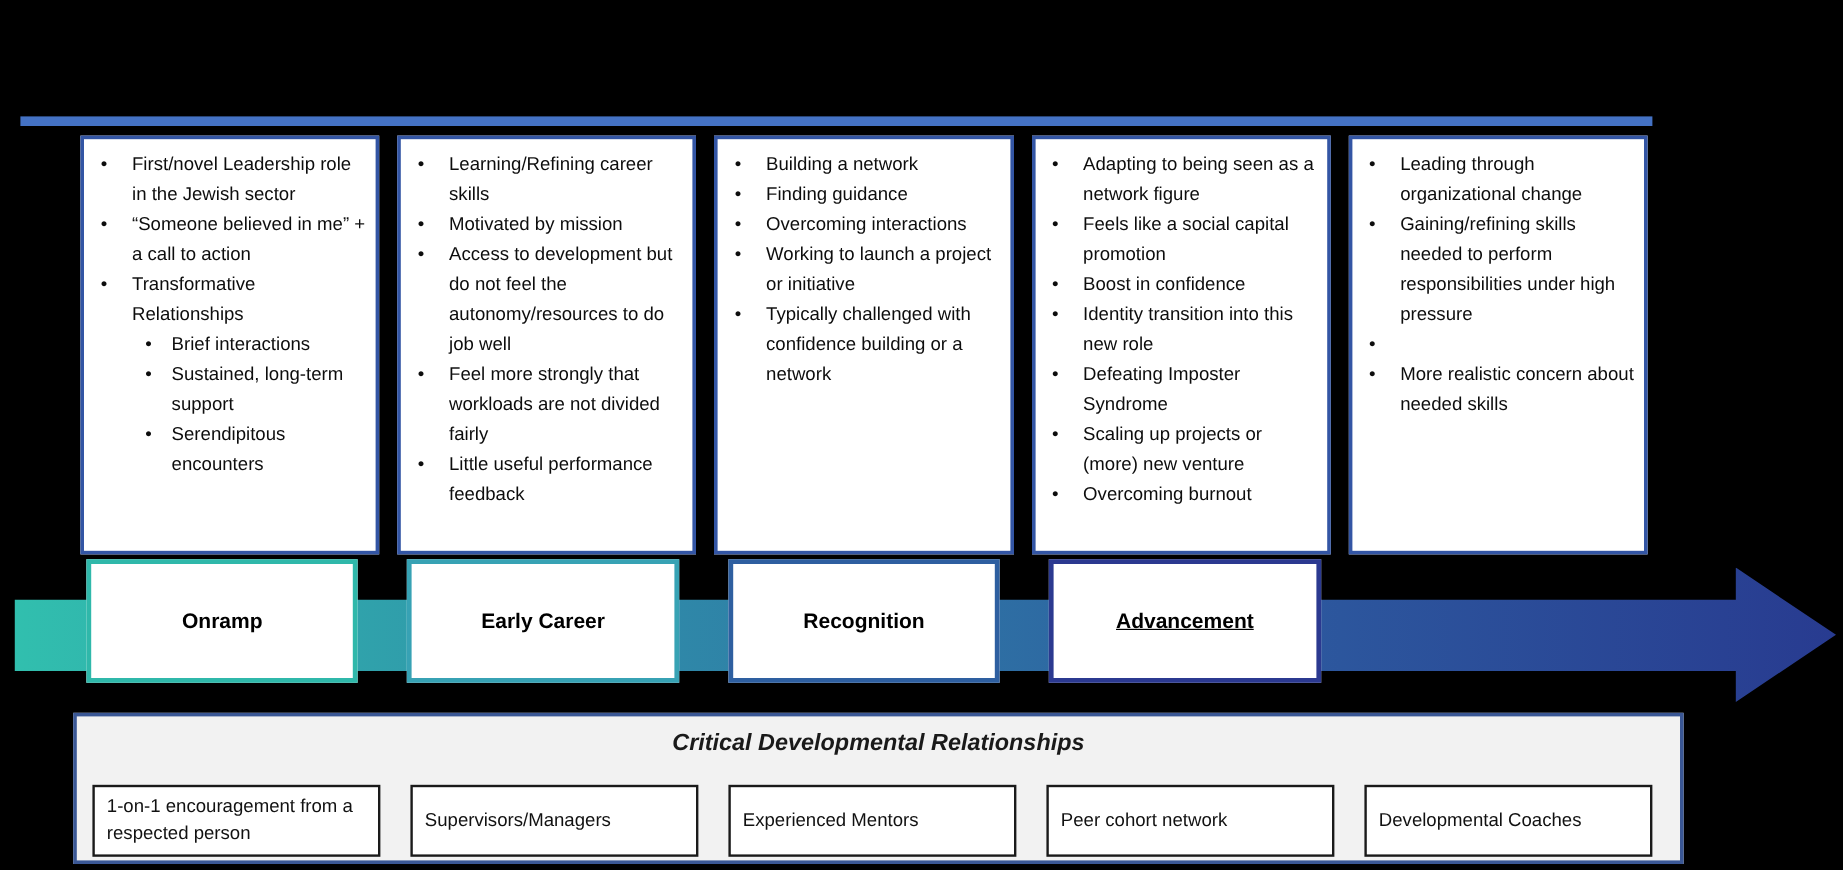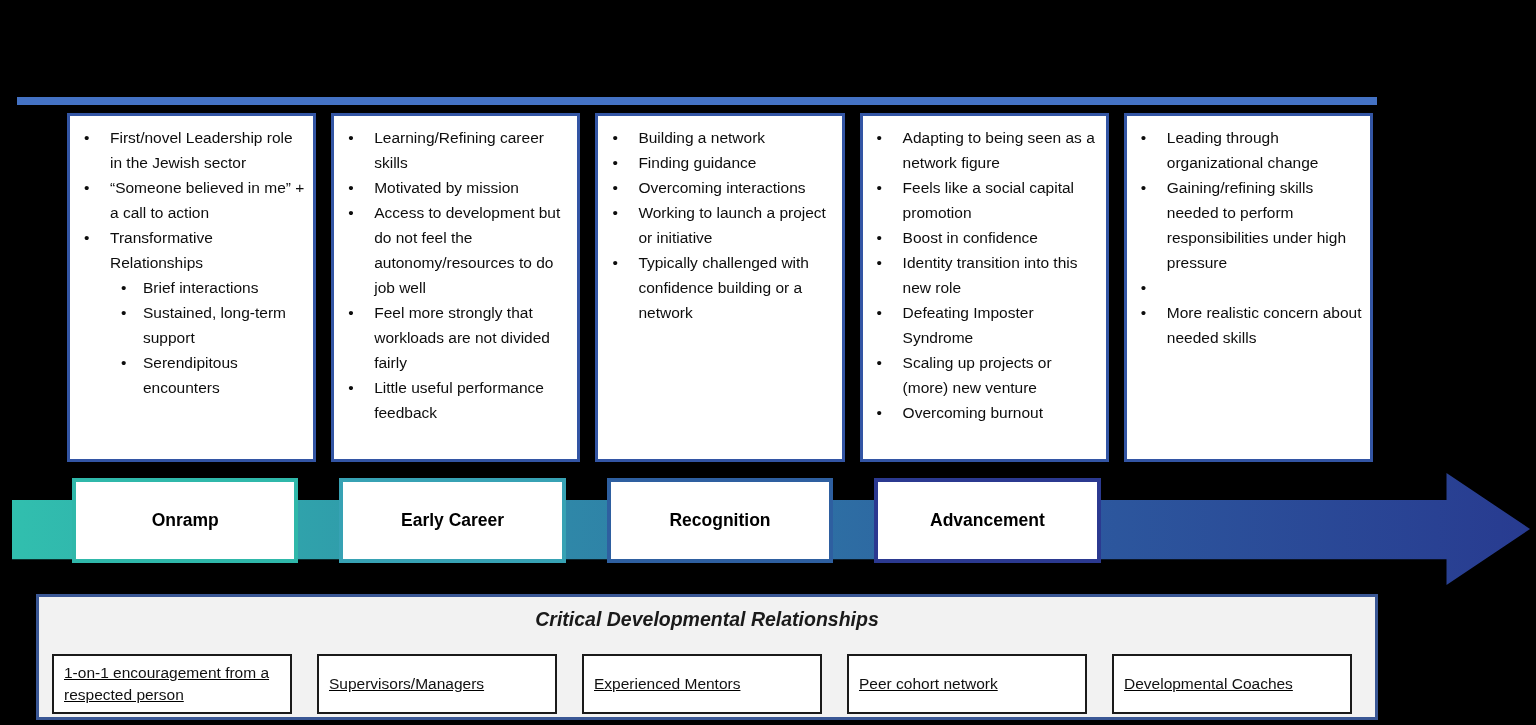--- a/index.html
+++ b/index.html
@@ -27,40 +27,40 @@
   .detail-box li .marker{flex:none;width:26px;padding-left:2px;}
   .detail-box li.l2{margin-left:37px;}
   .detail-box li.l2 .marker{width:22px;}
   
   .arrow{
     position:absolute;left:12px;top:473px;width:1518px;height:112px;z-index:1;
     clip-path:polygon(0 24%,94.5% 24%,94.5% 0,100% 50%,94.5% 100%,94.5% 77%,0 77%);
   }
   
   .stage-row{
-    position:absolute;left:72px;top:478px;width:1296px;height:85px;z-index:2;
+    position:absolute;left:72px;top:466px;width:1296px;height:103px;z-index:2;
     display:grid;grid-template-columns:repeat(5,1fr);gap:41px;
   }
   .stage-box{
     background:#fff;border:4px solid #333;box-sizing:border-box;
     display:flex;align-items:center;justify-content:center;
     font-weight:700;font-size:17.5px;color:#000;text-align:center;
   }
   
   .bottom-panel{
-    position:absolute;left:36px;top:594px;width:1342px;height:126px;
+    position:absolute;left:61px;top:594px;width:1342px;height:126px;
     background:#F2F2F2;border:3px solid #3A5795;box-sizing:border-box;z-index:2;
   }
   .panel-title{
     text-align:center;font-style:italic;font-weight:700;font-size:19.5px;
     margin-top:11px;color:#1a1a1a;
   }
   .panel-items{
     position:absolute;left:13px;top:57px;width:1300px;height:60px;
-    display:grid;grid-template-columns:repeat(5,1fr);gap:25px;text-decoration:underline;
+    display:grid;grid-template-columns:repeat(5,1fr);gap:25px;
   }
   .relationship-item{
     background:#fff;border:2px solid #1a1a1a;box-sizing:border-box;
     display:flex;align-items:center;padding:2px 10px;
     font-size:15.5px;line-height:22px;color:#111;
   }
 </style>
 </head>
 <body>
 
@@ -202,21 +202,21 @@
   <div class="stage-row" id="stageRow">
       <div class="stage-box" style="border-color: rgb(47, 184, 170);">
         <span>Onramp</span>
       </div>
       <div class="stage-box" style="border-color: rgb(55, 162, 180);">
         <span>Early Career</span>
       </div>
       <div class="stage-box" style="border-color: rgb(46, 95, 160); text-align: center;">
         <span>Recognition</span>
       </div>
-      <div class="stage-box" style="border-color: rgb(43, 57, 144);">
+      <div class="stage-box" style="border-color: rgb(43, 57, 144); text-decoration: underline;">
         <span>Advancement</span>
       </div>
     </div>
 
   <div class="bottom-panel">
     <div class="panel-title">Critical Developmental Relationships</div>
     <div class="panel-items" id="panelItems">
         <div class="relationship-item">
           <span>1-on-1 encouragement from a respected person</span>
         </div>

